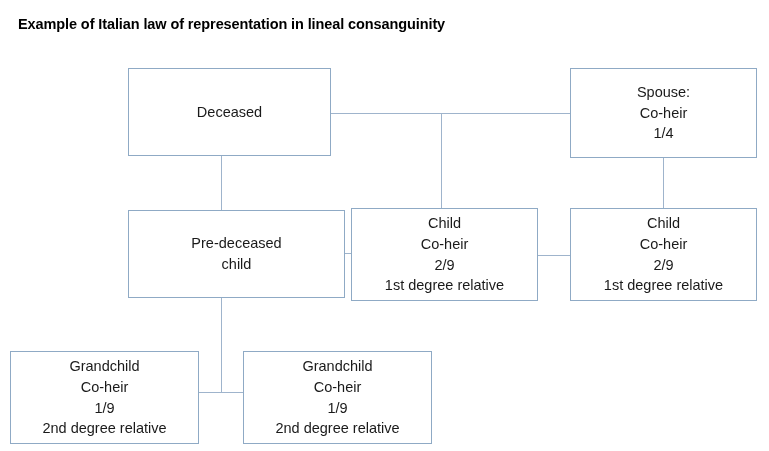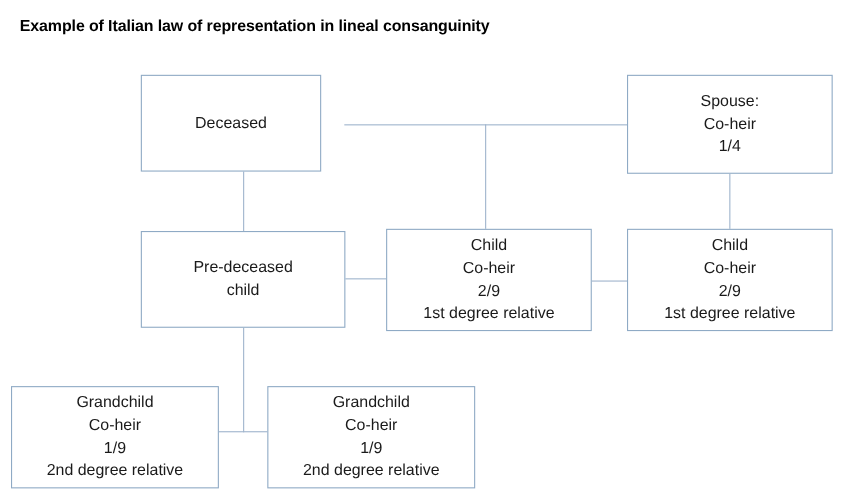--- a/index.html
+++ b/index.html
@@ -67,29 +67,29 @@
       <div class="conn h" style="left: 313px; top: 113px; width: 258px;"></div>
       <div class="conn v" style="left: 441px; top: 113px; height: 96px;"></div>
       <div class="conn v" style="left: 221px; top: 155px; height: 56px;"></div>
       <div class="conn v" style="left: 663px; top: 157px; height: 52px;"></div>
       <div class="conn h" style="left: 313px; top: 253px; width: 39px;"></div>
       <div class="conn h" style="left: 537px; top: 255px; width: 34px;"></div>
       <div class="conn v" style="left: 221px; top: 297px; height: 96px;"></div>
       <div class="conn h" style="left: 198px; top: 392px; width: 46px;"></div>
     </div>
   <div id="node-layer">
-      <div class="node" style="left: 128px; top: 68px; width: 164px; height: 88px;">
+      <div class="node" style="left: 128px; top: 68px; width: 203px; height: 88px;">
         <span class="ln">Deceased</span>
       </div>
       <div class="node" style="left: 570px; top: 68px; width: 187px; height: 90px;">
         <span class="ln">Spouse:</span>
         <span class="ln">Co-heir</span>
         <span class="ln">1/4</span>
       </div>
-      <div class="node" style="left: 128px; top: 210px; width: 186px; height: 88px;">
+      <div class="node" style="left: 128px; top: 210px; width: 217px; height: 88px;">
         <span class="ln">Pre-deceased</span>
         <span class="ln">child</span>
       </div>
       <div class="node" style="left: 351px; top: 208px; width: 187px; height: 93px;">
         <span class="ln">Child</span>
         <span class="ln">Co-heir</span>
         <span class="ln">2/9</span>
         <span class="ln">1st degree relative</span>
       </div>
       <div class="node" style="left: 570px; top: 208px; width: 187px; height: 93px;">

